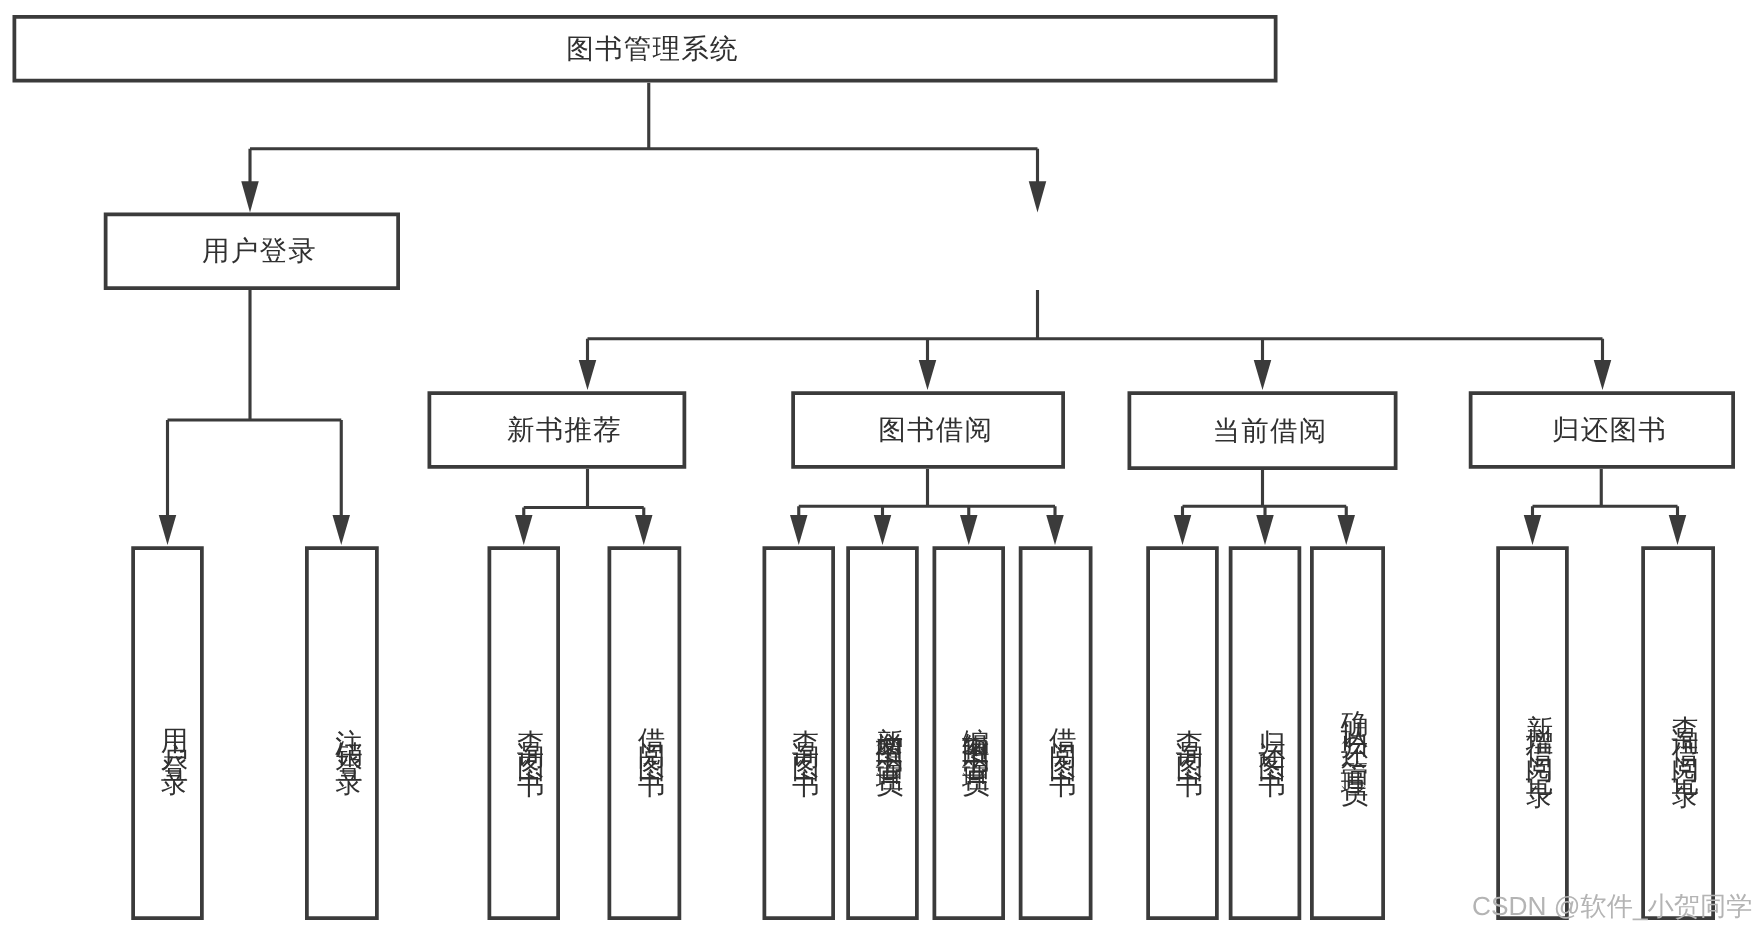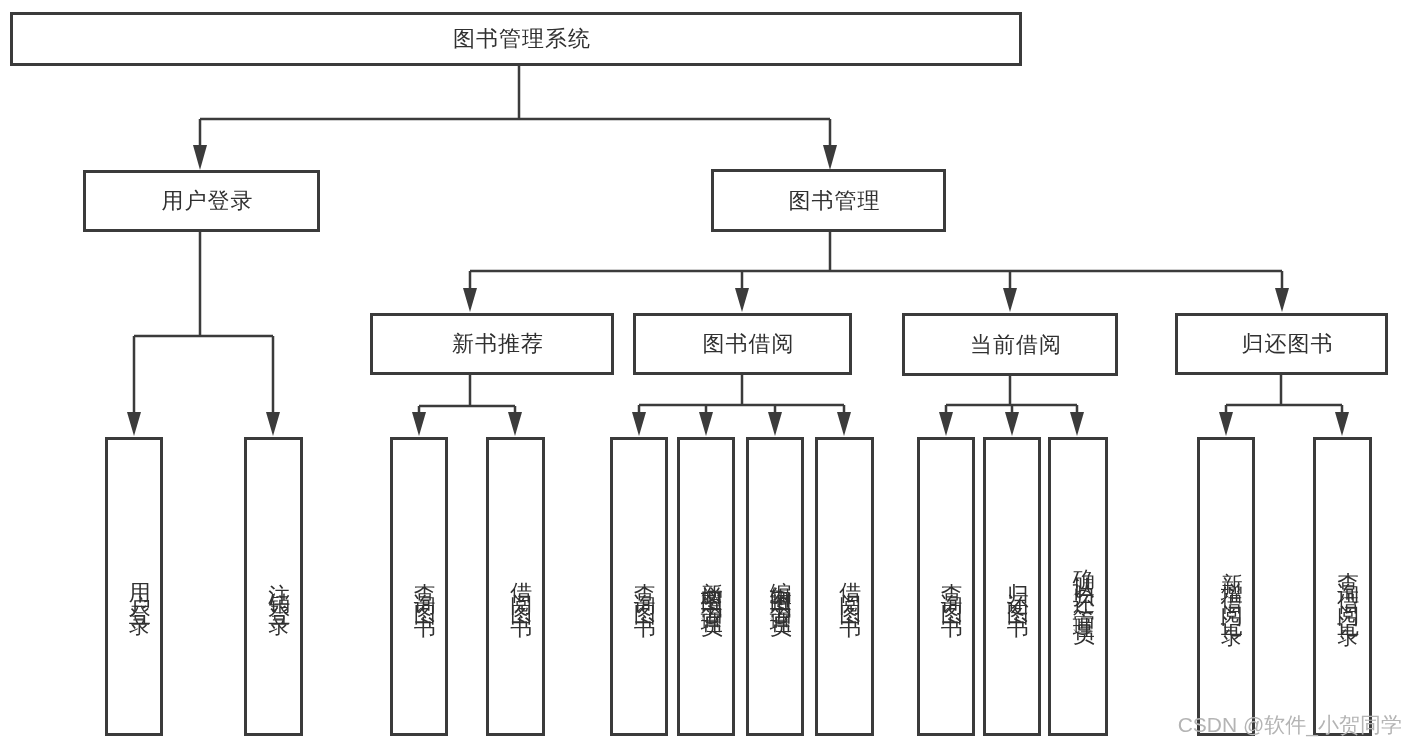--- a/index.html
+++ b/index.html
@@ -85,25 +85,22 @@
     </g>
   </svg>
 
   <div class="node" style="left:10px;top:12px;width:1012px;height:54px;">
     <span>图书管理系统</span>
   </div>
 
   <div class="node" style="left:83px;top:170px;width:237px;height:62px;">
     <span>用户登录</span>
   </div>
-  <div class="node" style="left:711px;top:169px;width:235px;height:63px;">
-    <span>图书管理</span>
-  </div>
 
-  <div class="node" style="left:370px;top:313px;width:244px;height:62px;">
+  <div class="node" style="left:342px;top:313px;width:207px;height:62px;">
     <span>新书推荐</span>
   </div>
   <div class="node" style="left:633px;top:313px;width:219px;height:62px;">
     <span>图书借阅</span>
   </div>
   <div class="node" style="left:902px;top:313px;width:216px;height:63px;font-family:Liberation Mono, monospace;">
     <span>当前借阅</span>
   </div>
   <div class="node" style="left:1175px;top:313px;width:213px;height:62px;">
     <span>归还图书</span>

